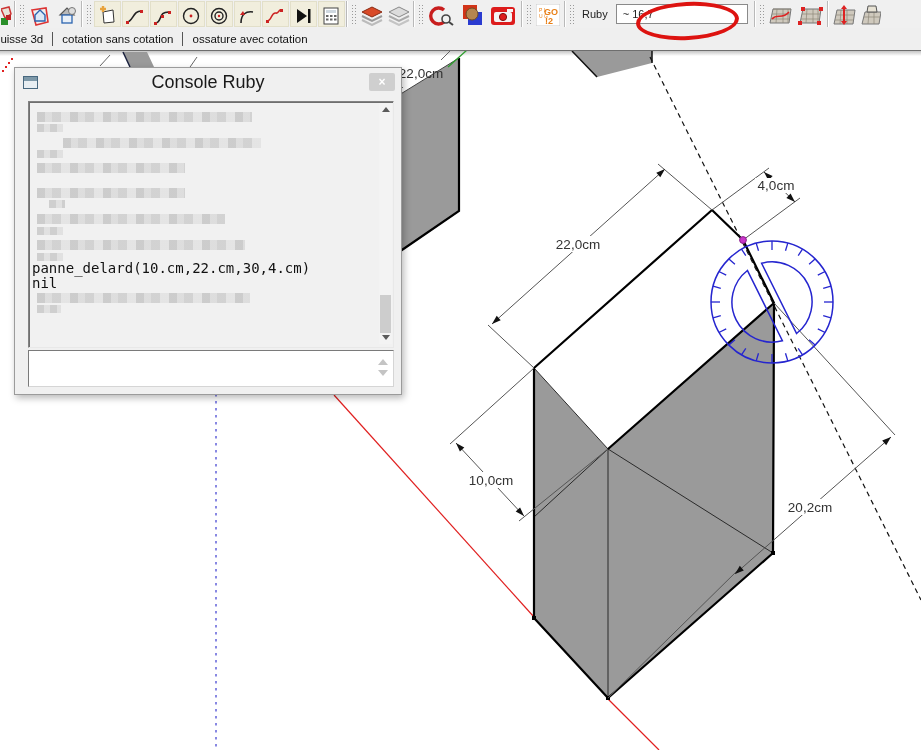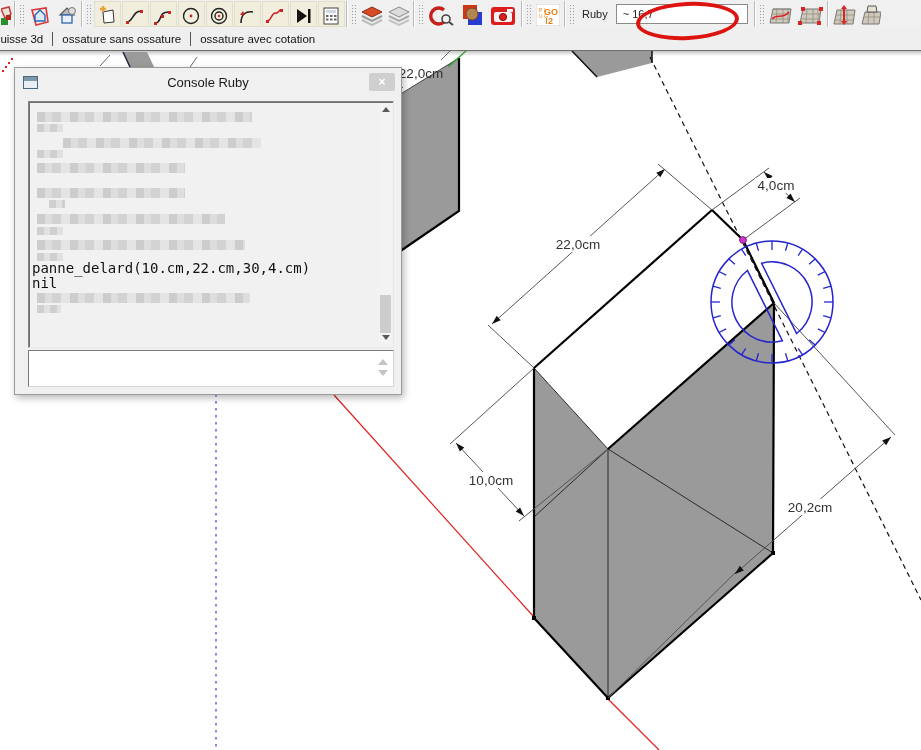--- a/index.html
+++ b/index.html
@@ -25,21 +25,21 @@
   .tab{padding:3px 8px;color:#111;white-space:nowrap;}
   .tab.first{margin-left:-14px;}
   .tab.active{background:#3f9bf2;color:#fff;border:1px solid #2f7fd0;padding:3px 9px;}
   .tabsep{width:1px;height:14px;background:#555;margin:0 1px;}
   
   .scene{position:absolute;left:0;top:50px;z-index:1;}
   
   .console{position:absolute;left:14px;top:67px;width:386px;height:326px;background:#f0f0f0;
            border:1px solid #9b9b9b;box-shadow:2px 3px 7px rgba(0,0,0,.28);z-index:8;}
   .c-title{position:absolute;left:0;top:0;width:100%;height:28px;display:flex;align-items:center;}
-  .c-title-text{position:absolute;left:0;right:0;text-align:center;font-size:13px;color:#1a1a1a;}
+  .c-title-text{position:absolute;left:0;right:0;text-align:center;font-size:18px;color:#1a1a1a;}
   .c-ico{position:absolute;left:8px;top:8px;width:13px;height:11px;border:1px solid #48687f;
          background:linear-gradient(#7d98a8 0 4px,#e8eef2 4px);}
   .c-close{position:absolute;right:6px;top:5px;width:26px;height:18px;background:#cfcfcf;
            color:#fff;font-size:12px;font-weight:bold;display:flex;align-items:center;
            justify-content:center;border-radius:2px;}
   .c-out{position:absolute;left:13px;top:33px;width:364px;height:245px;background:#f1f1f1;
          border:1px solid #828282;border-bottom-color:#e8e8e8;border-right-color:#e8e8e8;
          box-shadow:inset 1px 1px 0 #6f6f6f;}
   .blur-line{position:absolute;height:10px;opacity:.85;
      background:repeating-linear-gradient(90deg,#c6c6c6 0 8px,#dadada 8px 15px,#cdcdcd 15px 24px,#e2e2e2 24px 33px);}
@@ -270,21 +270,21 @@
           <path d="M3,13 L19,13 M8,8 L7,20 M13,8 L13,20" stroke="#8d8779" stroke-width=".7" fill="none"></path>
           <path d="M7,2 L15,2 L16,8 L6,8 Z" fill="#e7e2d4" stroke="#555"></path>
         </svg>
     </div>
   </div>
 </div>
 
 <div class="tabbar">
   <div class="tab first">quisse 3d</div>
   <div class="tabsep"></div>
-  <div class="tab">ossature sans ossature</div>
+  <div class="tab">cotation sans cotation</div>
   <div class="tabsep"></div>
   <div class="tab">ossature avec cotation</div>
 </div>
 
 <svg class="scene" width="921" height="700" viewBox="0 50 921 700">
   <defs>
     <linearGradient id="topgrad" x1="0" y1="0" x2="0" y2="1">
       <stop offset="0" stop-color="#a8a8a8"></stop>
         <stop offset="1" stop-color="#ffffff"></stop>
     </linearGradient>

